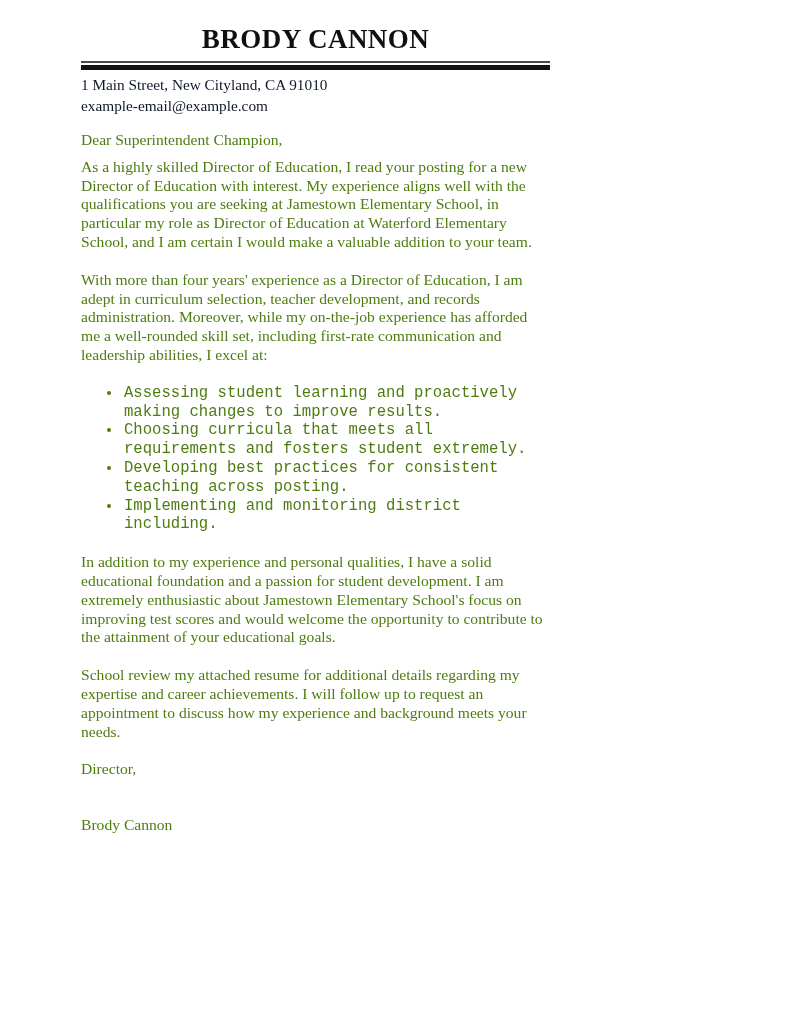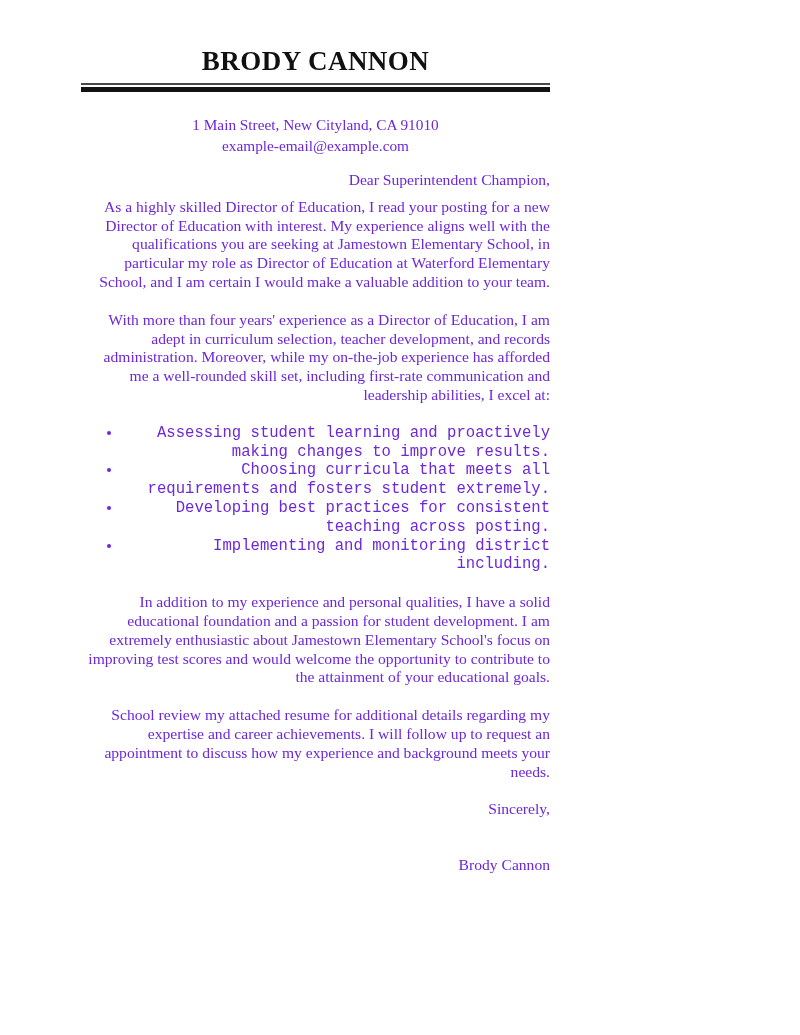--- a/index.html
+++ b/index.html
@@ -11,46 +11,44 @@
     width: 800px;
     height: 1035px;
     font-family: "Liberation Serif", "DejaVu Serif", serif;
     color: #1e1e1e;
     overflow: hidden;
   }
   .page {
     box-sizing: border-box;
     width: 632px;
     height: 1035px;
-    padding: 46px 82px 0 81px;
+    padding: 24px 82px 0 81px;
   }
   .letter-name {
     text-align: center;
     font-size: 27px;
     line-height: 30px;
     font-weight: bold;
     color: #101010;
     letter-spacing: 0.5px;
   }
   .header-rule { margin-top: 7px; }
   .rule-thin  { height: 2px; background: #4a4a4a; }
   .rule-gap   { height: 2px; background: transparent; }
   .rule-thick { height: 5px; background: #131313; }
   .contact-block {
-    margin-top: 22px;
-    text-align: center;
+    margin-top: 4px;
     font-size: 15.3px;
     line-height: 21px;
-    color: #6d28d9;
+    color: #0f172a;
   }
   .body-text {
     font-size: 15.6px;
     line-height: 18.8px;
-    color: #6d28d9;
-    text-align: right;
+    color: #4d7c0f;
   }
   .salutation { margin-top: 15px; }
   .para { margin-top: 0; margin-bottom: 19px; }
   .para-first { margin-top: 8px; }
   .bullet-list {
     margin: 19px 0 19px 0;
     padding-left: 41px;
     font-family: Liberation Mono, monospace;
   }
   .bullet-list li {
@@ -93,18 +91,18 @@
       <li>Choosing curricula that meets all requirements and fosters student extremely.</li>
       <li>Developing best practices for consistent teaching across posting.</li>
       <li>Implementing and monitoring district including.</li>
     </ul>
 
     <p class="para">In addition to my experience and personal qualities, I have a solid educational foundation and a passion for student development. I am extremely enthusiastic about Jamestown Elementary School's focus on improving test scores and would welcome the opportunity to contribute to the attainment of your educational goals.</p>
 
     <p class="para">School review my attached resume for additional details regarding my expertise and career achievements. I will follow up to request an appointment to discuss how my experience and background meets your needs.</p>
 
 
-    <p class="para signoff">Sincerely,</p>
+    <p class="para signoff">Director,</p>
 
     <div class="signature">Brody Cannon</div>
 
   </div>
 </div>
 
 </body></html>

